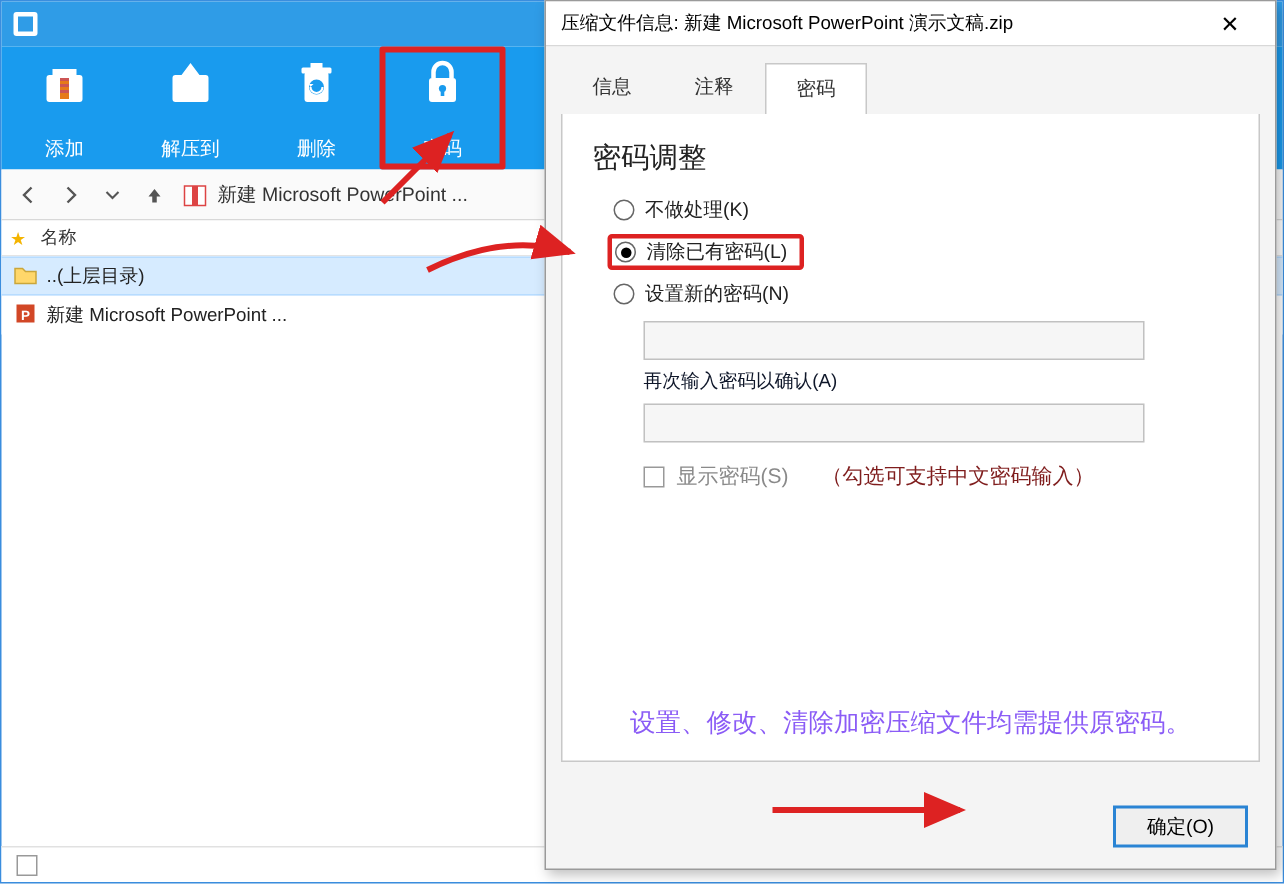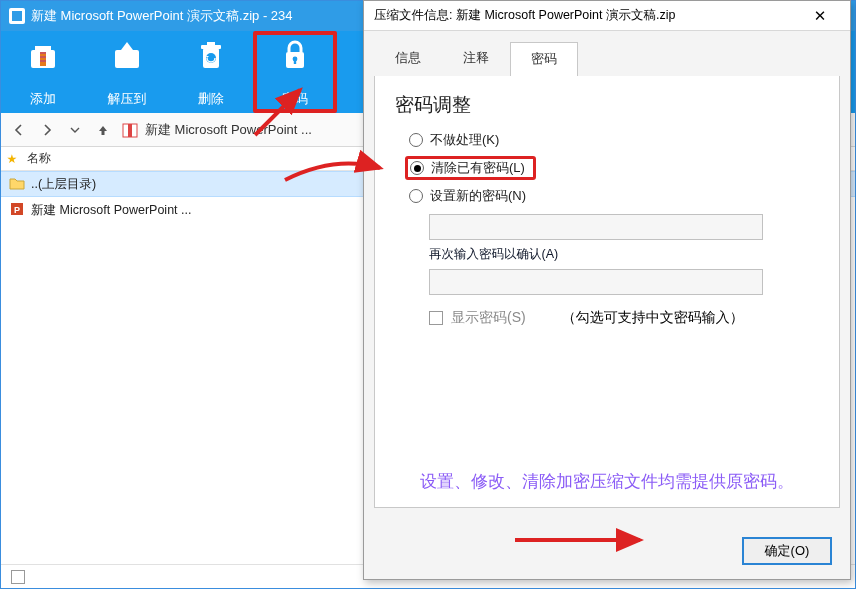--- a/index.html
+++ b/index.html
@@ -49,39 +49,38 @@
   .radio-row{ display:flex; align-items:center; gap:7px; font-size:13px; color:#222; margin:4px 0 4px 14px; height:24px;}
   .radio{ width:14px; height:14px; border:1px solid #666; border-radius:50%; display:inline-flex; align-items:center; justify-content:center;}
   .radio.checked::after{content:""; width:7px;height:7px;border-radius:50%;background:#000;}
   .radio-row.highlight { border:3px solid #d22; border-radius:3px; padding:2px 8px 2px 2px; margin-left:10px; width:fit-content;}
 
   .pw-field{ margin:6px 0 2px 34px; width:334px; height:26px; border:1px solid #c1c1c1; background:#fff;}
   .pw-field.disabled{ background:#f6f6f6;}
   .pw-hint{ margin:6px 0 0 34px; font-size:12.5px; color:#0f172a;}
   .chk-row{ margin:14px 0 0 34px; display:flex; align-items:center; gap:8px; font-size:14px; color:#8a8a8a;}
   .chk{ width:14px;height:14px;border:1px solid #999; background:#fff;}
-  .chk-note{ margin-left:28px; color:#000000;text-align:center;}
+  .chk-note{ margin-left:14px; color:#7f1d1d;text-align:center;}
 
   .footer-note{ position:absolute; left:0; right:0; bottom:14px; text-align:center; font-size:17px; color:#8b5cf6;font-family:Liberation Mono, monospace;}
 
   .dlg-btns{ position:absolute; right:18px; bottom:14px; display:flex; gap:14px;}
   .dlg-btn{ width:90px; height:28px; background:#efefef; border:1px solid #aaa; font-size:13px; display:flex; align-items:center; justify-content:center; cursor:pointer;}
   .dlg-btn.primary{ border:2px solid #2a84d4;}
 
   
   .arrow{ position:absolute; pointer-events:none;}
   .arrow svg{ overflow:visible;}
 </style>
 </head>
 <body>
 
 <div class="main-window">
   <div class="titlebar">
     <span class="title-icon"></span>
-    <span>新建 Microsoft PowerPoint 演示文稿.zip - 234</span>
   </div>
 
   <div class="toolbar">
     <div class="tb-btn">
       <span class="tb-icon">
         <svg viewBox="0 0 36 36">
             <rect x="6" y="14" width="24" height="18" rx="2" fill="#fff"></rect>
             <rect x="10" y="10" width="16" height="6" fill="#fff"></rect>
             <rect x="15" y="16" width="6" height="14" fill="#e67a1a"></rect>
             <rect x="15" y="16" width="6" height="2" fill="#c55"></rect>

